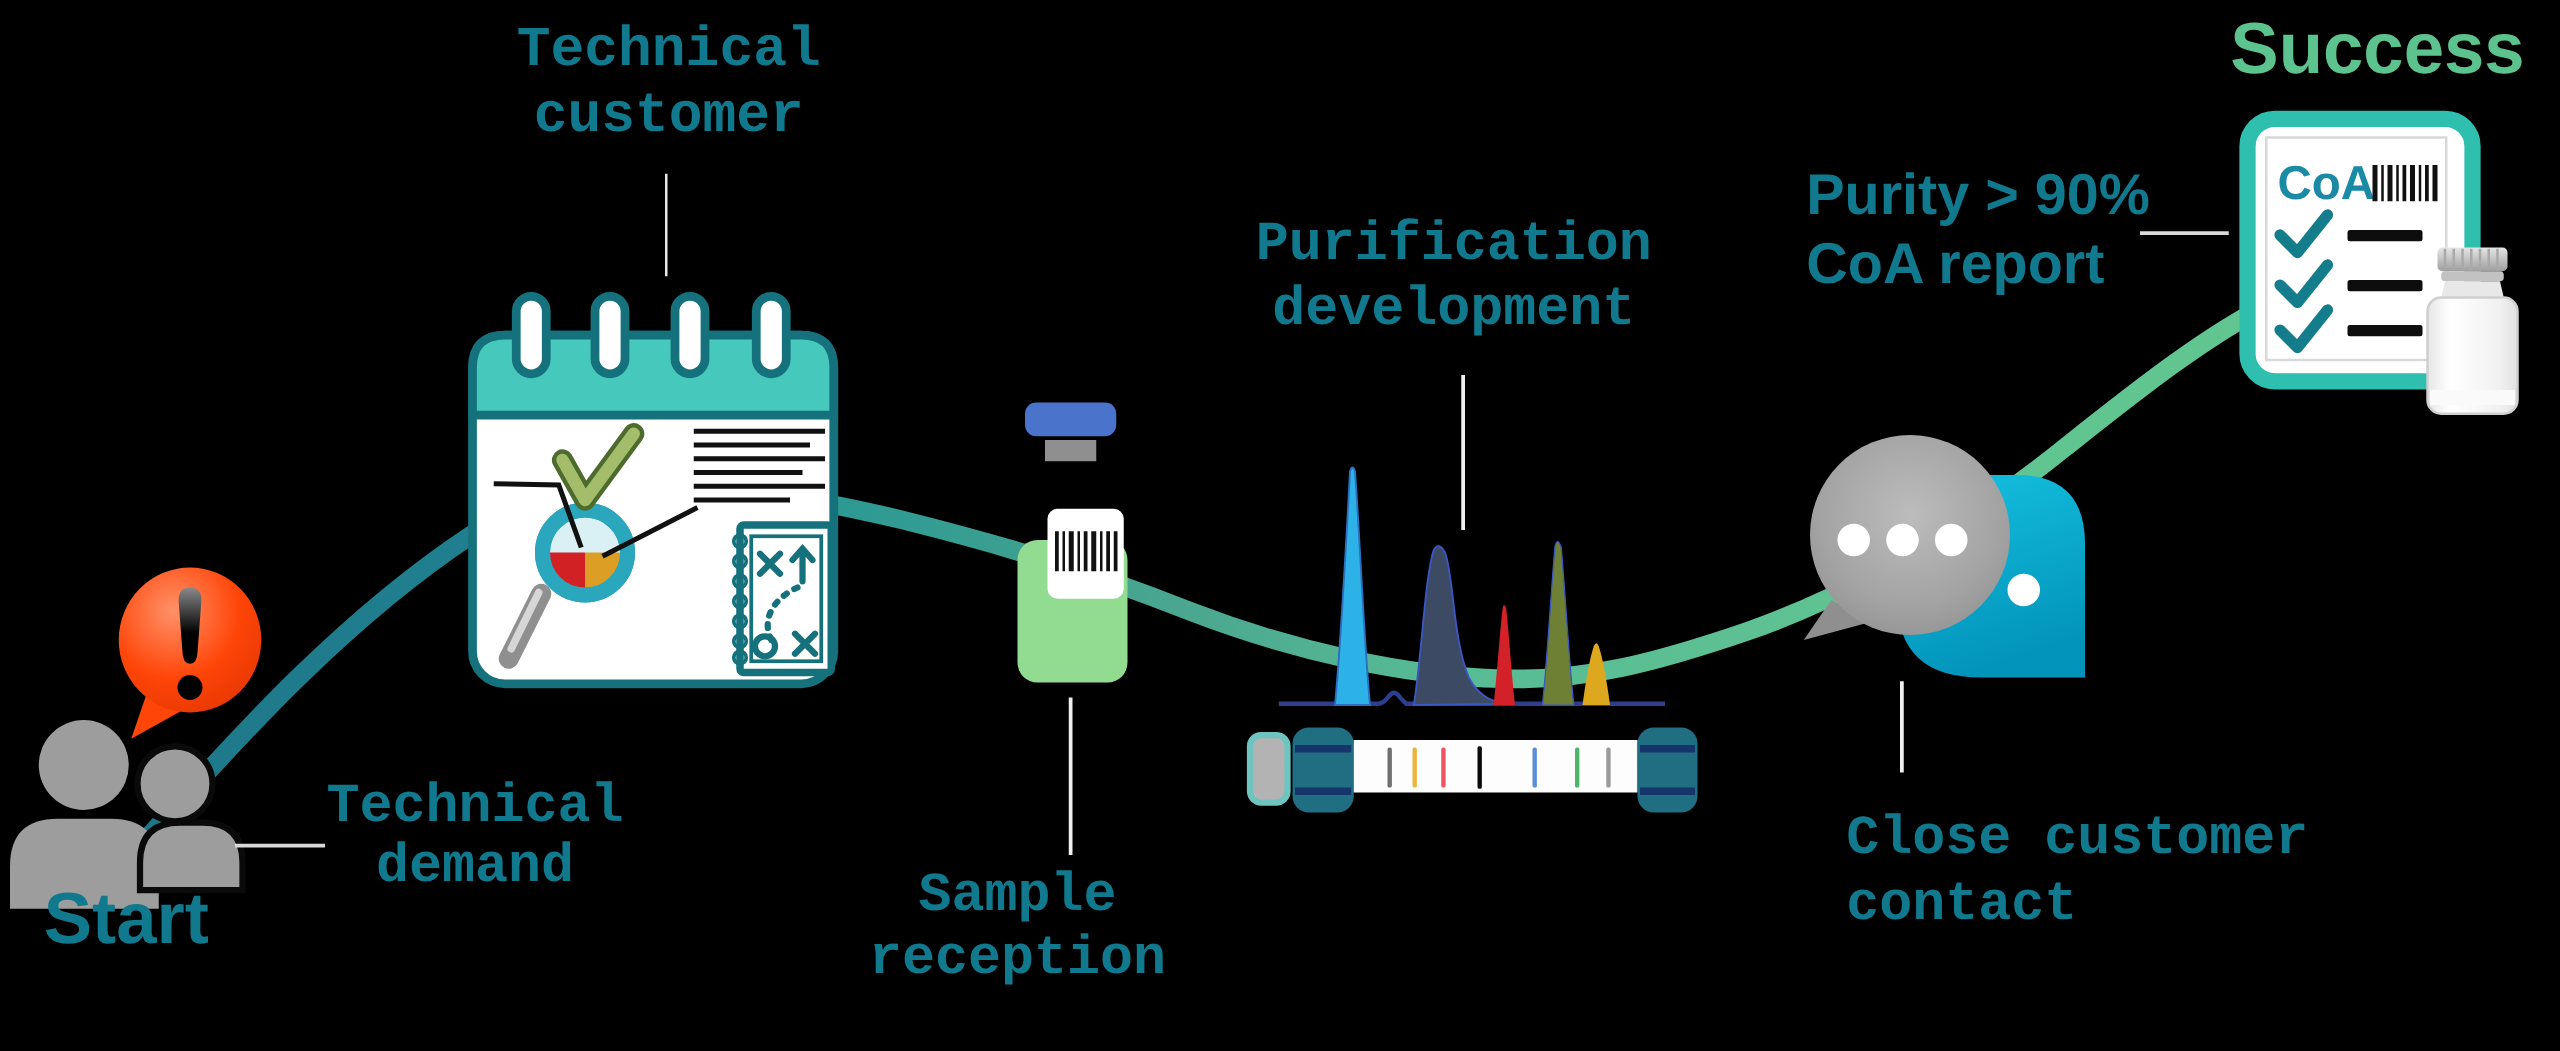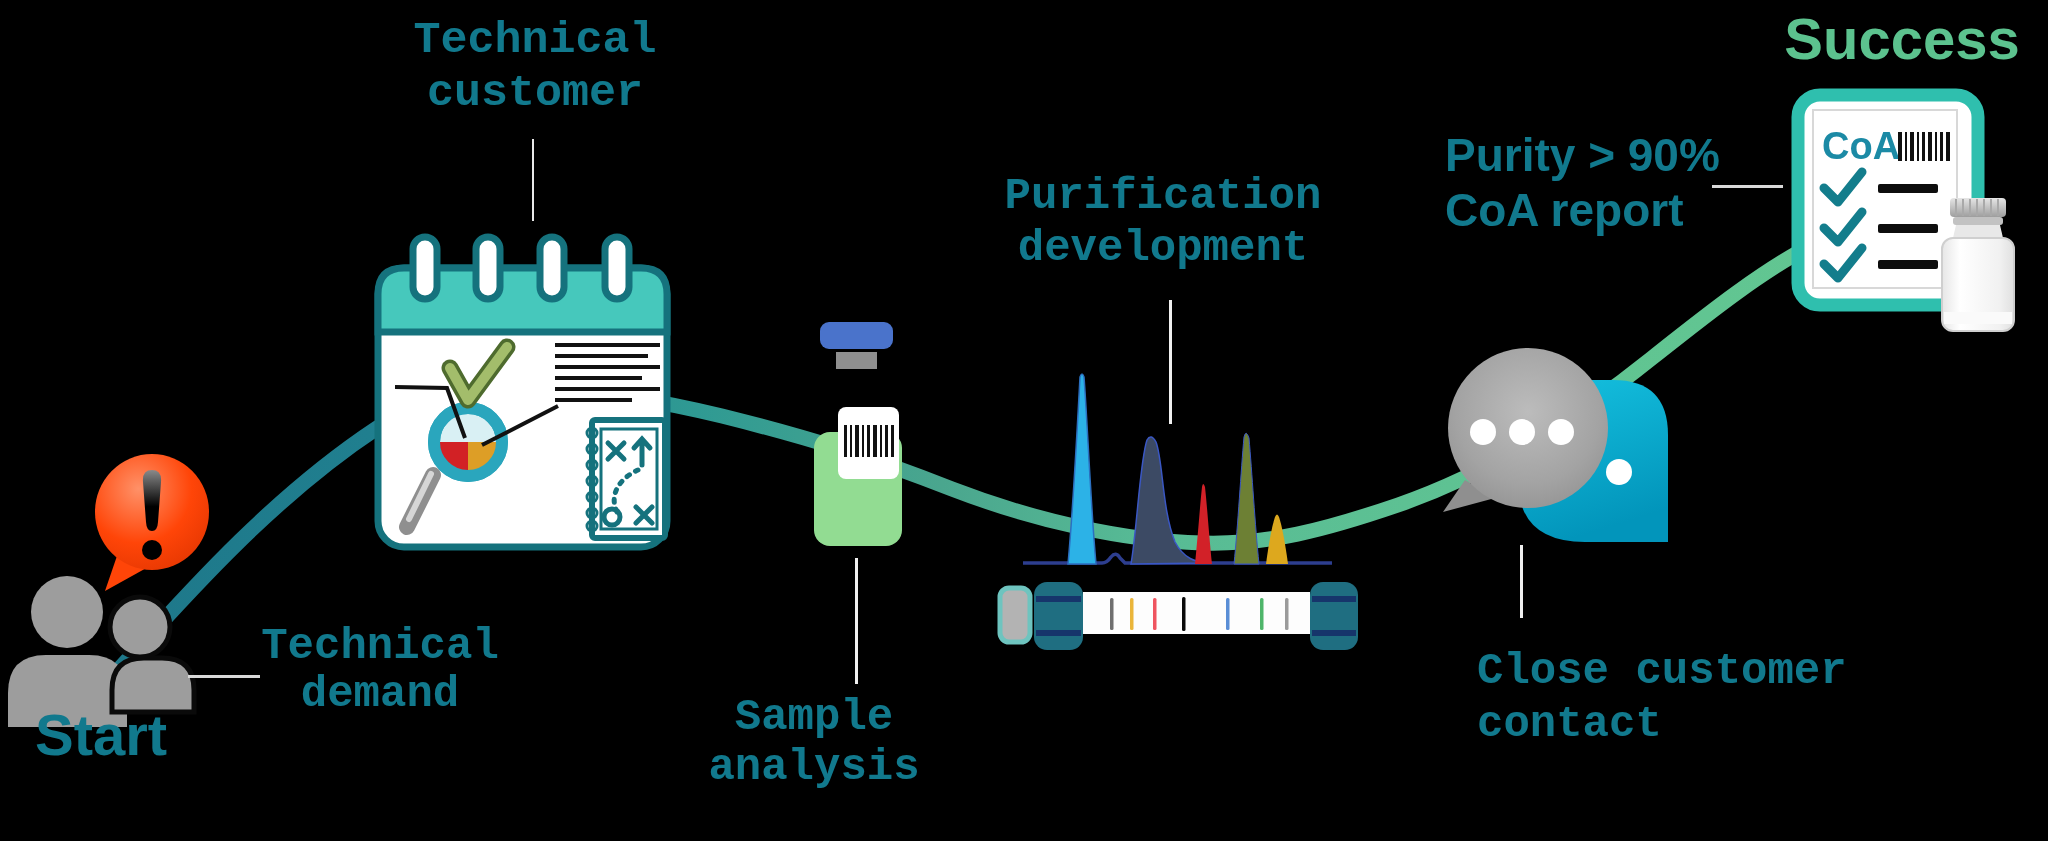--- a/index.html
+++ b/index.html
@@ -265,21 +265,21 @@
     <span class="ln">demand</span>
   </div>
 
   <div class="label stage-label center" style="left:535px;top:14px;line-height:53px;font-size:45px;">
     <span class="ln">Technical</span>
     <span class="ln">customer</span>
   </div>
 
   <div class="label stage-label center" style="left:814px;top:692px;">
     <span class="ln">Sample</span>
-    <span class="ln">analysis</span>
+    <span class="ln">reception</span>
   </div>
 
   <div class="label stage-label center" style="left:1163px;top:170px;line-height:52px;">
     <span class="ln">Purification</span>
     <span class="ln">development</span>
   </div>
 
   <div class="label stage-label" style="left:1477px;top:628px;line-height:53px;margin-top:17px;">
     <span class="ln">Close customer</span>
     <span class="ln">contact</span>

